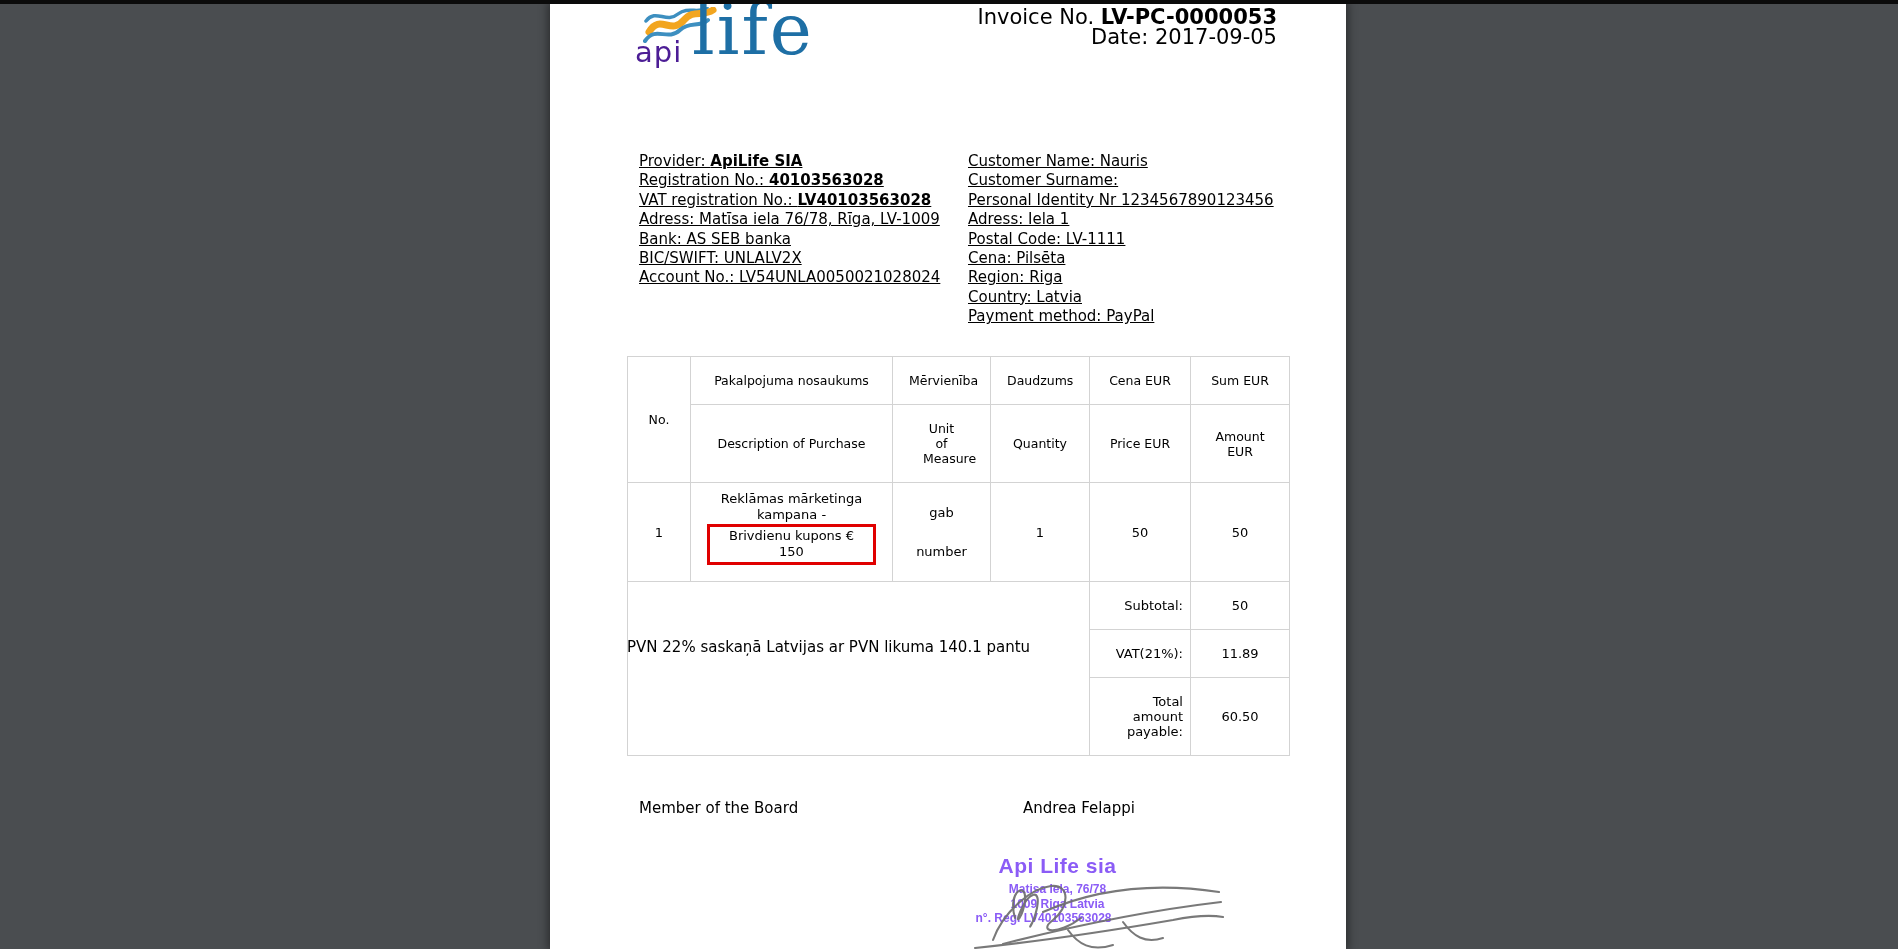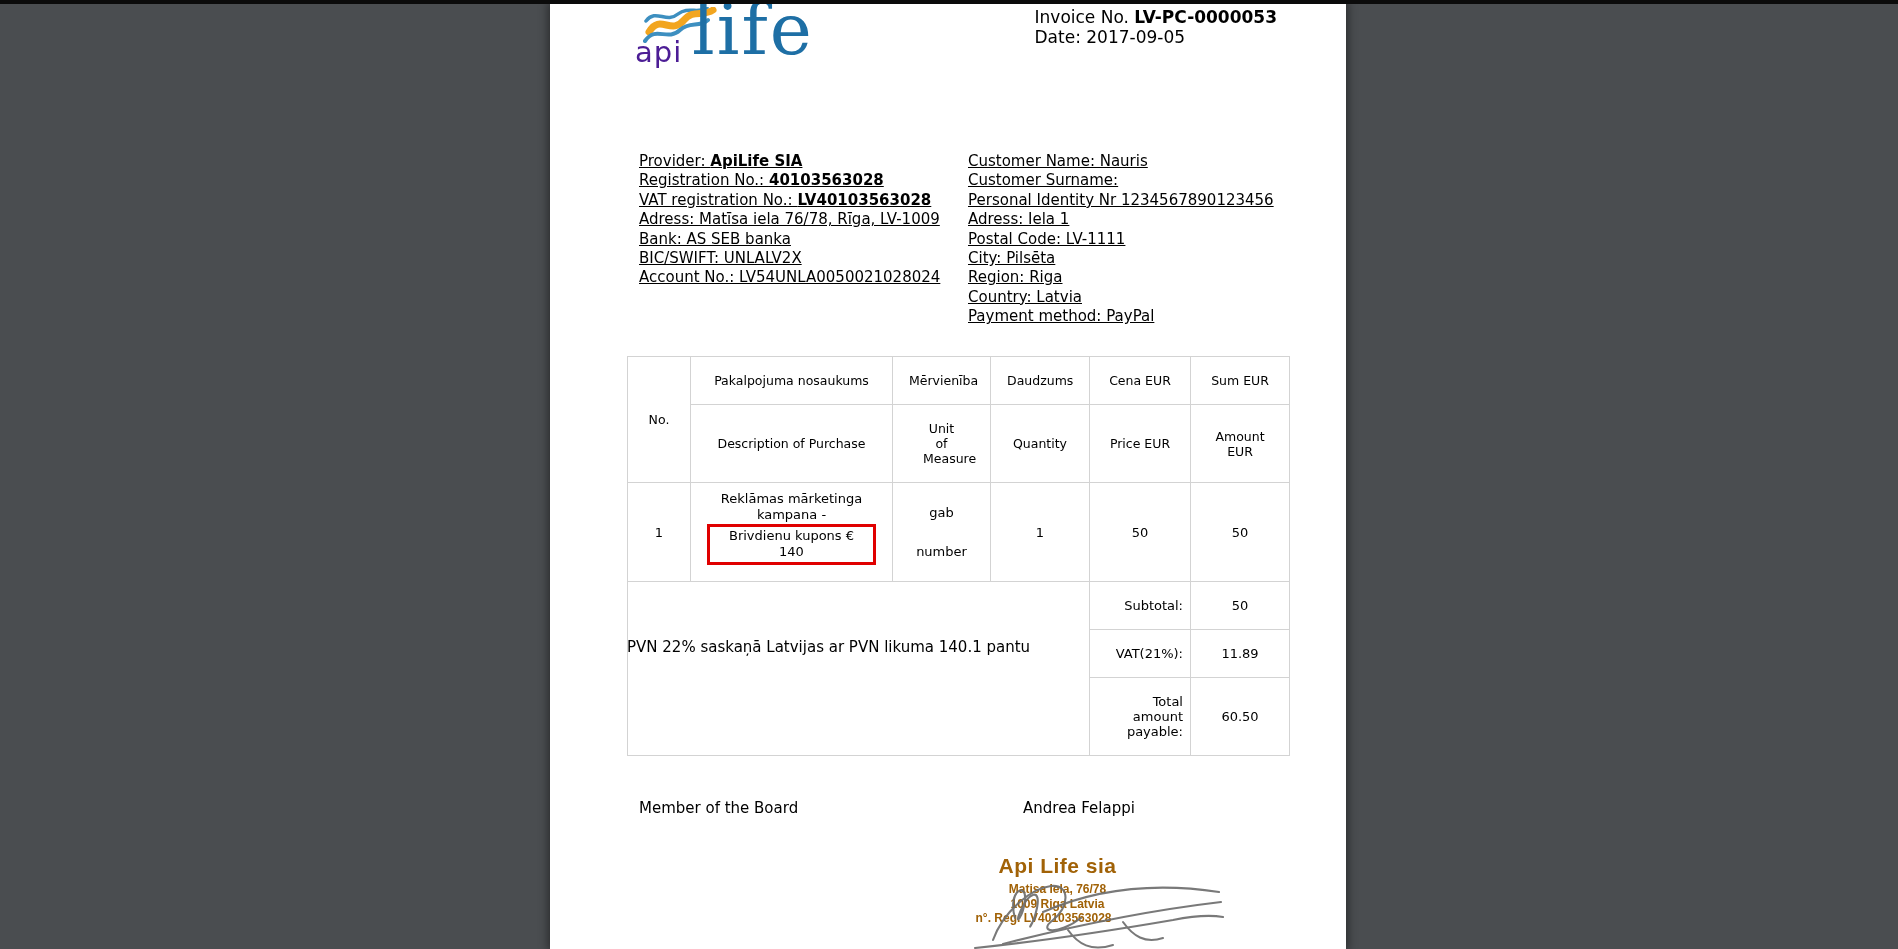--- a/index.html
+++ b/index.html
@@ -18,21 +18,21 @@
   .logo-waves{position:absolute;left:8px;top:3px;width:84px;height:40px;}
   .logo-api{
     position:absolute;left:0;top:31px;font-size:29px;letter-spacing:1px;
     color:#4c1d95;font-family:"DejaVu Sans",sans-serif;
   }
   .logo-life{
     position:absolute;left:57px;top:-16px;font-size:71px;letter-spacing:2px;
     color:#1e6fa5;font-family:"DejaVu Serif",serif;
   }
   
-  .inv-block{position:absolute;top:4px;right:69px;text-align:left;font-size:17px;line-height:19.5px;}
+  .inv-block{position:absolute;top:4px;right:69px;text-align:right;font-size:21px;line-height:19.5px;}
   .inv-block b{font-weight:700;}
   
   .party{position:absolute;top:148px;font-size:15px;line-height:19.4px;text-decoration:underline;}
   .provider{left:89px;}
   .customer{left:418px;}
   .party b{font-weight:700;}
   
   .inv-table{
     position:absolute;left:77px;top:352px;width:662px;
     border-collapse:collapse;table-layout:fixed;
@@ -56,21 +56,21 @@
   .t-label{text-align:right;padding-right:7px !important;line-height:15px;}
   .t-val{text-align:center;}
   
   .notes{position:absolute;left:77px;top:633px;font-size:15px;line-height:21.5px;}
   .notes .p2{margin-top:21.5px;}
   
   .board-title{position:absolute;left:89px;top:795px;font-size:15px;}
   .signer-name{position:absolute;left:473px;top:795px;font-size:15px;}
   .stamp{
     position:absolute;left:420px;top:850px;width:175px;text-align:center;
-    color:#a16207;font-family:"Liberation Sans",sans-serif;font-weight:bold;
+    color:#8b5cf6;font-family:"Liberation Sans",sans-serif;font-weight:bold;
   }
   .stamp-company{font-size:21px;margin-bottom:4px;letter-spacing:0.5px;}
   .stamp-line{font-size:12px;line-height:14.5px;}
   .stamp-reg{transform:translateX(-14px);}
   .signature{position:absolute;left:423px;top:856px;width:252px;height:89px;}
   .signature svg{width:100%;height:100%;}
 </style>
 </head>
 <body>
 
@@ -105,21 +105,21 @@
       <div><span>BIC/SWIFT: UNLALV2X</span><b></b></div>
       <div><span>Account No.: LV54UNLA0050021028024</span><b></b></div>
     </div>
 
     <div class="party customer">
       <div>Customer Name: Nauris</div>
       <div>Customer Surname:</div>
       <div>Personal Identity Nr 1234567890123456</div>
       <div>Adress: Iela 1</div>
       <div>Postal Code: LV-1111</div>
-      <div>City: Pilsēta</div>
+      <div>Cena: Pilsēta</div>
       <div>Region: Riga</div>
       <div>Country: Latvia</div>
       <div>Payment method: PayPal</div>
     </div>
 
     <table class="inv-table">
       <colgroup>
         <col style="width:63px">
           <col style="width:202px">
           <col style="width:98px">
@@ -142,21 +142,21 @@
               <div class="pad-wrap">Unit of Measure</div>
             </td>
         <td class="hc">Quantity</td>
         <td class="hc">Price EUR</td>
         <td class="hc">Amount EUR</td>
       </tr>
       <tr class="dr">
         <td>1</td>
         <td class="desc-cell">
           <div>Reklāmas mārketinga kampana -</div>
-          <div><span class="red-box">Brivdienu kupons € 140</span></div>
+          <div><span class="red-box">Brivdienu kupons € 150</span></div>
         </td>
         <td class="unit-cell">
           <div>gab</div>
           <div>number</div>
         </td>
         <td>1</td>
         <td>50</td>
         <td>50</td>
       </tr>
       <tr class="t1">

